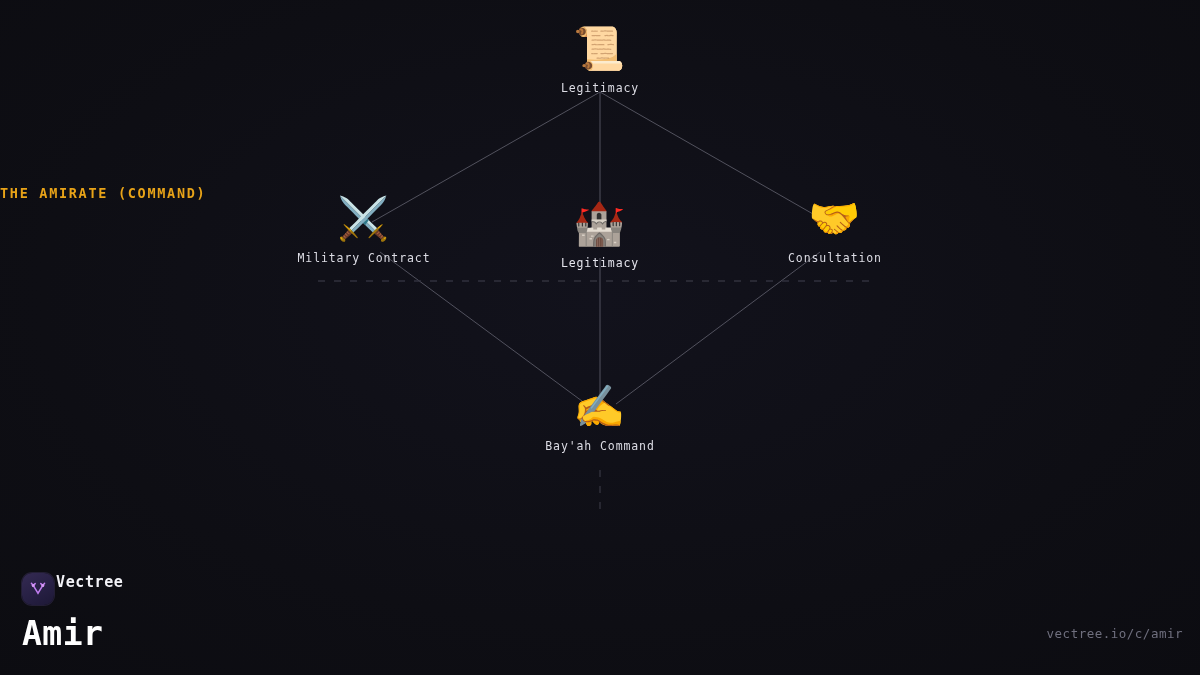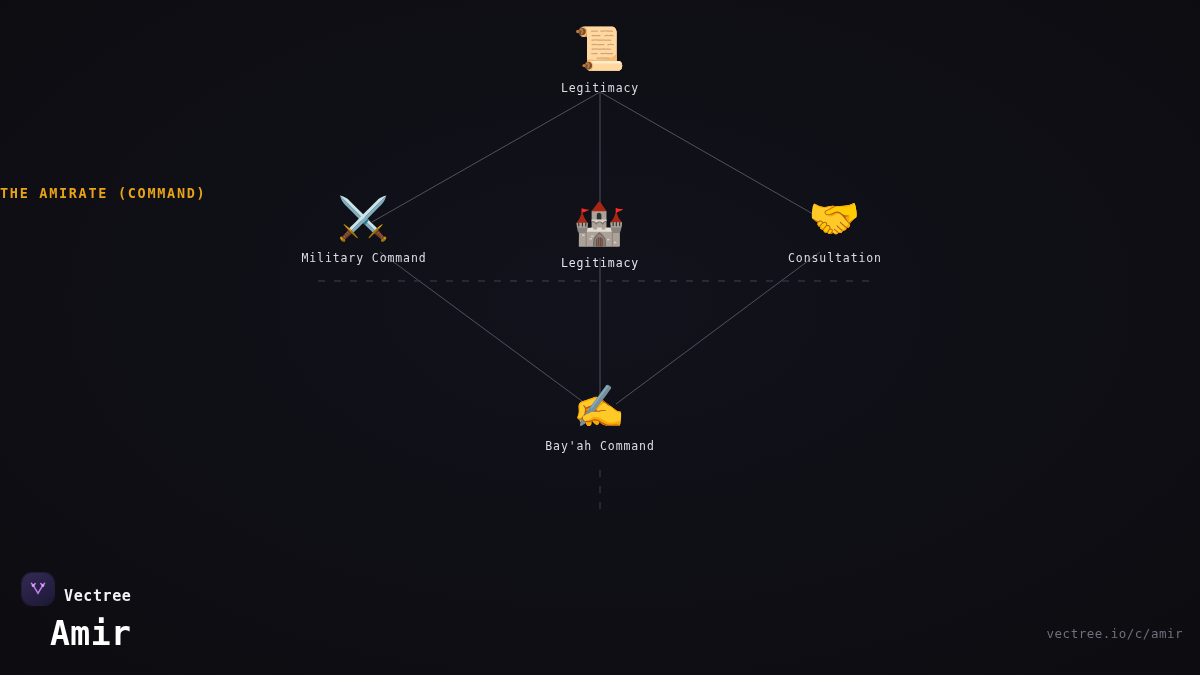--- a/index.html
+++ b/index.html
@@ -68,22 +68,22 @@
   .node.center .label { color:#e4e4ec; }
 
   
   #brand {
     position:absolute;
     left:22px;
     bottom:22px;
   }
   #brand-row {
     display:flex;
-    align-items:flex-end;
-    gap:10px;
+    align-items:flex-start;
+    gap:2px;
   }
   #brand-logo {
     width:32px; height:32px;
     border-radius:10px;
     background:linear-gradient(150deg,#342a52 0%,#272044 55%,#1d1836 100%);
     display:flex; align-items:center; justify-content:center;
     box-shadow:0 0 0 1px rgba(140,110,210,.18);
   }
   #brand-name {
     color:#f2f2f7;
@@ -92,21 +92,20 @@
     letter-spacing:0.6px;
     font-family:"DejaVu Sans Mono", monospace;
   }
   #brand-title {
     margin-top:9px;
     color:#ffffff;
     font-size:33px;
     font-weight:700;
     letter-spacing:0.5px;
     font-family:"DejaVu Sans Mono", monospace;
-    text-align:right;
   }
   #footer-url {
     position:absolute;
     right:17px;
     bottom:34px;
     color:#6f6f7e;
     font-size:12.5px;
     letter-spacing:0.5px;
     font-family:"DejaVu Sans Mono", monospace;
   }
@@ -133,21 +132,21 @@
 
   <div class="graph-title">THE AMIRATE (COMMAND)</div>
 
   <div class="node" style="left:600px; top:60px;">
     <div class="glyph">📜</div>
     <div class="label">Legitimacy</div>
   </div>
 
   <div class="node" style="left:364px; top:230px;">
     <div class="glyph">⚔️</div>
-    <div class="label">Military Command</div>
+    <div class="label">Military Contract</div>
   </div>
 
   <div class="node center" style="left:600px; top:235px;">
     <div class="glyph">🏰</div>
     <div class="label">Legitimacy</div>
   </div>
 
   <div class="node" style="left:835px; top:230px;">
     <div class="glyph">🤝</div>
     <div class="label">Consultation</div>

